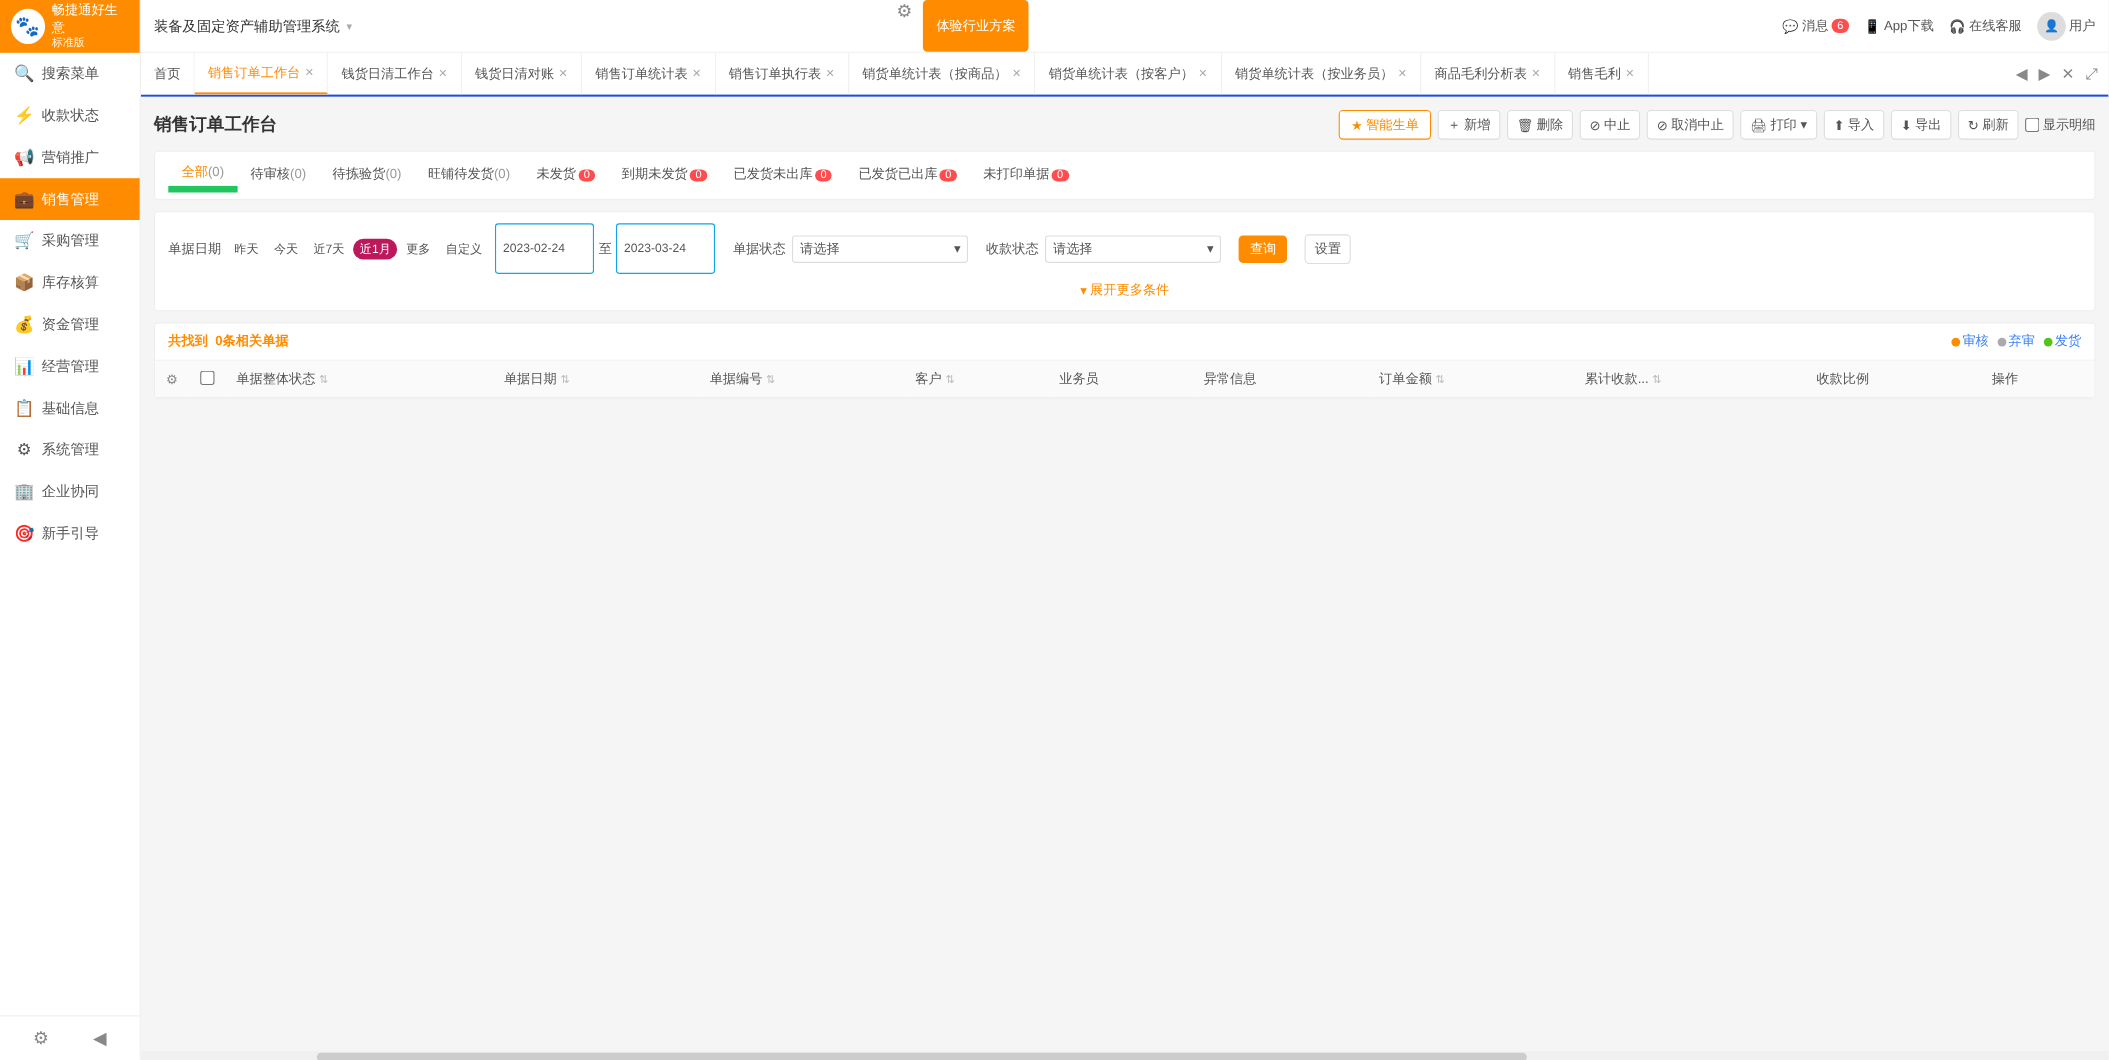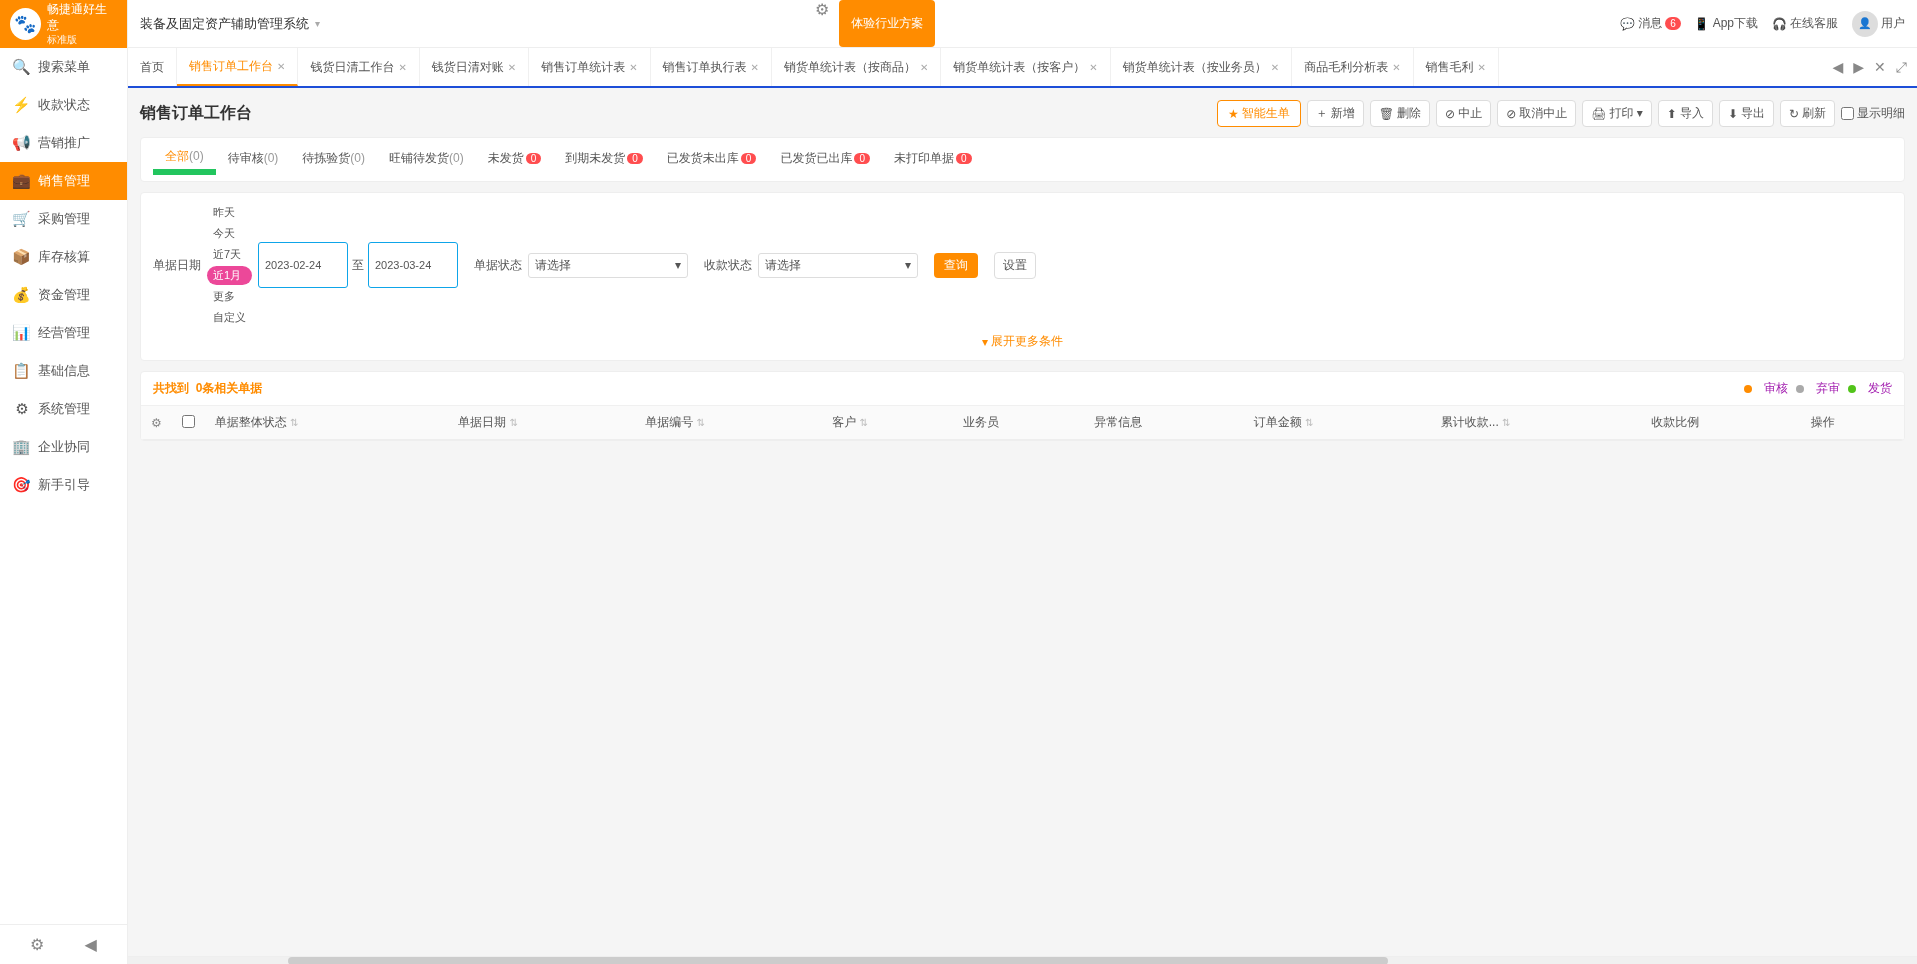--- a/index.html
+++ b/index.html
@@ -59,34 +59,34 @@
     .status-tab.active { color: #ff8c00; border-bottom: 6px solid #22c55e; }
     .status-tab .count-badge { background: #ff4d4f; color: #fff; border-radius: 8px; padding: 0 5px; font-size: 10px; margin-left: 2px; }
     .status-tab .count-zero { color: #999; }
 
     
     .filter-area { background: #fff; border-radius: 4px; padding: 10px 12px; margin-bottom: 10px; border: 1px solid #eee; }
     .filter-row { display: flex; align-items: center; gap: 16px; flex-wrap: wrap; }
     .filter-item { display: flex; align-items: center; gap: 6px; font-size: 12px; color: #555; }
     .filter-label { color: #555; white-space: nowrap; }
     .filter-date-range { display: flex; align-items: center; gap: 4px; }
-    .date-quick { display: flex; gap: 2px; flex-direction: column; }
+    .date-quick { display: flex; gap: 2px; }
     .date-btn { padding: 2px 6px; border-radius: 3px; cursor: pointer; color: #555; font-size: 11px; }
-    .date-btn.active { background: #ec4899; color: #fff; border-radius: 10px; }
+    .date-btn.active { background: #be185d; color: #fff; border-radius: 10px; }
     .date-input { border: 1px solid #0ea5e9; border-radius: 3px; padding: 16px 6px; font-size: 11px; color: #555; width: 90px; }
     .filter-select { border: 1px solid #ddd; border-radius: 3px; padding: 3px 6px; font-size: 12px; color: #555; min-width: 120px; display: flex; align-items: center; justify-content: space-between; cursor: pointer; }
     .expand-btn { color: #ff8c00; font-size: 12px; cursor: pointer; display: flex; align-items: center; gap: 3px; margin: 6px auto 0; width: fit-content; }
 
     
     .table-area { background: #fff; border-radius: 4px; border: 1px solid #eee; overflow: hidden; }
     .table-header-bar { display: flex; align-items: center; padding: 8px 12px; border-bottom: 1px solid #f0f0f0; }
     .table-count { font-size: 12px; color: #555; }
     .table-count span { color: #ff8c00; font-weight: 600; }
     .table-actions-right { margin-left: auto; display: flex; gap: 8px; }
-    .tbl-action-btn { font-size: 12px; color: #a21caf; cursor: pointer; display: flex; align-items: center; gap: 12px; }
+    .tbl-action-btn { font-size: 12px; color: #3b82f6; cursor: pointer; display: flex; align-items: center; gap: 2px; }
     .tbl-action-btn .dot { width: 8px; height: 8px; border-radius: 50%; display: inline-block; }
     .dot-review { background: #ff8c00; }
     .dot-cancel { background: #aaa; }
     .dot-ship { background: #52c41a; }
 
     table { width: 100%; border-collapse: collapse; font-size: 12px; }
     thead th { background: #fafafa; border-bottom: 1px solid #eee; padding: 8px 10px; text-align: left; color: #555; font-weight: 500; white-space: nowrap; }
     thead th .sort-icon { color: #bbb; font-size: 10px; cursor: pointer; }
     .checkbox-col { width: 30px; text-align: center; }
     .settings-col { width: 30px; text-align: center; color: #888; cursor: pointer; }

